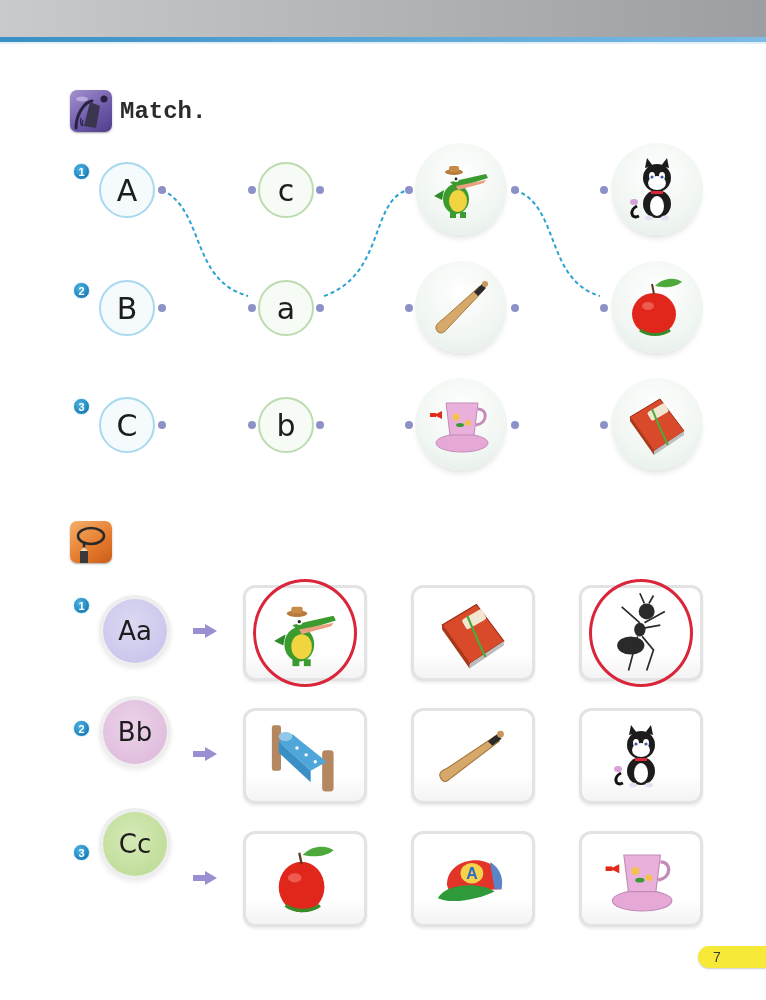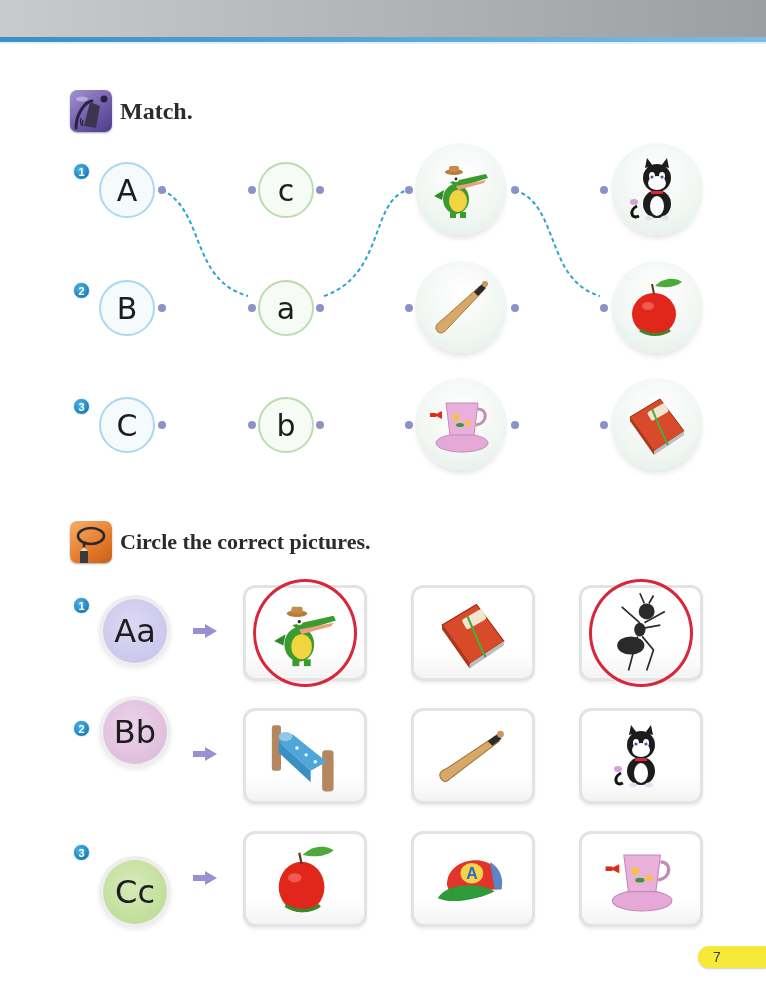--- a/index.html
+++ b/index.html
@@ -5,33 +5,33 @@
   html, body { margin:0; padding:0; }
   body { width:766px; height:1000px; position:relative; background:#ffffff; overflow:hidden; font-family:"DejaVu Sans", sans-serif; }
   .topbar { position:absolute; left:0; top:0; width:766px; height:37px; background:linear-gradient(90deg,#c8cacb 0%,#b7b8ba 40%,#9d9ea1 100%); }
   .topstripe { position:absolute; left:0; top:37px; width:766px; height:5px; background:linear-gradient(90deg,#3a8fc4 0%,#5aa7d6 50%,#7bbbe5 100%); }
   .topstripe2 { position:absolute; left:0; top:42px; width:766px; height:2px; background:#e3f0f8; }
 
   .section-title { position:absolute; display:flex; align-items:center; }
   .section-icon { width:42px; height:42px; border-radius:7px; position:relative; box-shadow:0 1px 2px rgba(0,0,0,0.35); }
   .icon-match { background:linear-gradient(145deg,#a493d0 0%,#6c58a8 60%,#4f3e8a 100%); }
   .icon-circle { background:linear-gradient(145deg,#f4b06a 0%,#e57a2c 60%,#c85d18 100%); }
-  .section-label { font-family:Liberation Serif, serif; font-weight:bold; color:#2b2b2b; margin-left:8px; }
+  .section-label { font-family:Liberation Mono, monospace; font-weight:bold; color:#2b2b2b; margin-left:8px; }
 
   .num-badge { position:absolute; width:17px; height:17px; border-radius:50%; background:radial-gradient(circle at 40% 35%,#4fb6e4 0%,#1a7fb8 70%,#11679a 100%); color:#fff; font-size:11px; font-weight:bold; font-family:"Liberation Sans", sans-serif; display:flex; align-items:center; justify-content:center; border:1px solid #d7eef9; box-sizing:border-box; }
 
   .letter-circle { position:absolute; width:56px; height:56px; border-radius:50%; box-sizing:border-box; display:flex; align-items:center; justify-content:center; font-family:"DejaVu Sans", sans-serif; font-size:30px; color:#1d1d1d; background:#f5fafc; }
   .cap { border:2px solid #a8d9ef; }
   .low { border:2px solid #bcdcb0; background:#f7fbf5; }
 
   .dot { position:absolute; width:8px; height:8px; border-radius:50%; background:#8c92c8; }
 
   .pic-circle { position:absolute; width:92px; height:92px; border-radius:50%; background:radial-gradient(circle at 50% 35%,#ffffff 0%,#f2f7f3 55%,#e2ede6 100%); box-shadow:0 6px 6px -3px rgba(0,0,0,0.12); display:flex; align-items:center; justify-content:center; }
 
-  .pair-circle { position:absolute; width:64px; height:64px; border-radius:50%; display:flex; align-items:center; justify-content:center; font-family:"DejaVu Sans", sans-serif; font-size:32px; color:#1d1d1d; box-shadow:0 0 0 4px #eeeeef, 0 2px 5px 4px rgba(0,0,0,0.08); }
+  .pair-circle { position:absolute; width:64px; height:64px; border-radius:50%; display:flex; align-items:center; justify-content:center; font-family:"DejaVu Sans", sans-serif; font-size:26px; color:#1d1d1d; box-shadow:0 0 0 4px #eeeeef, 0 2px 5px 4px rgba(0,0,0,0.08); }
   .pc-a { background:radial-gradient(circle at 45% 40%,#dcd9f3 0%,#c5c0ea 100%); }
   .pc-b { background:radial-gradient(circle at 45% 40%,#ecd3ea 0%,#dbb6d8 100%); }
   .pc-c { background:radial-gradient(circle at 45% 40%,#d6eab8 0%,#b8d98e 100%); }
 
   .arrow { position:absolute; width:24px; height:14px; }
 
   .card { position:absolute; width:124px; height:96px; border-radius:12px; background:linear-gradient(180deg,#ffffff 0%,#ffffff 70%,#f2f2f2 100%); box-shadow:inset 0 0 0 3px #e3e3e3, 0 2px 3px rgba(0,0,0,0.08); display:flex; align-items:center; justify-content:center; }
   .ring { position:absolute; border:3px solid #d9263b; border-radius:50%; box-sizing:border-box; }
 
   .page-num { position:absolute; left:698px; top:946px; width:68px; height:22px; background:#f7e938; border-radius:11px 0 0 11px; font-family:"Liberation Sans", sans-serif; font-size:14px; color:#3a3a3a; display:flex; align-items:center; padding-left:15px; box-sizing:border-box; box-shadow:0 1px 2px rgba(0,0,0,0.2); }
@@ -167,21 +167,20 @@
 
 <div class="section-title" style="left:70px; top:521px;">
   <div class="section-icon icon-circle">
     <svg width="42" height="42" viewBox="0 0 42 42">
       <ellipse cx="21" cy="15" rx="13" ry="8" stroke="#2a2a2a" stroke-width="2.5" fill="none"></ellipse>
       <path d="M14 22 L14 30" stroke="#2a2a2a" stroke-width="2.5"></path>
       <polygon points="10,30 18,30 18,42 10,42" fill="#3a3a3a"></polygon>
       <polygon points="10,30 18,30 14,26" fill="#f3d7b0"></polygon>
     </svg>
   </div>
-  <span class="section-label" style="font-size:22px;">Circle the correct pictures.</span>
 </div>
 
 <div class="num-badge" style="left:73px; top:597px;">1</div>
 <div class="pair-circle pc-a" style="left:103px; top:599px;">Aa</div>
 <svg class="arrow" style="left:193px; top:624px;" viewBox="0 0 24 14">
     <polygon points="0,4 12,4 12,0 24,7 12,14 12,10 0,10" fill="#9a8fd0"></polygon>
   </svg>
 <div class="card" style="left:243px; top:585px;">
   <svg width="80" height="80" viewBox="0 0 70 70">
     <path d="M8 42 L18 36 L16 46 Z" fill="#2f8a2a"></path>
@@ -256,21 +255,21 @@
       <ellipse cx="37" cy="22" rx="3" ry="4" fill="#fff"></ellipse>
     <circle cx="27" cy="23" r="1.6" fill="#3a5aa8"></circle>
       <circle cx="37" cy="23" r="1.6" fill="#3a5aa8"></circle>
     <rect x="26" y="37" width="12" height="3" fill="#d9263b"></rect>
     <ellipse cx="24" cy="64" rx="4" ry="2.5" fill="#e6e0f0"></ellipse>
       <ellipse cx="40" cy="64" rx="4" ry="2.5" fill="#e6e0f0"></ellipse>
   </svg>
 </div>
 
 <div class="num-badge" style="left:73px; top:844px;">3</div>
-<div class="pair-circle pc-c" style="left:103px; top:860px;">Cc</div>
+<div class="pair-circle pc-c" style="left:103px; top:812px;">Cc</div>
 <svg class="arrow" style="left:193px; top:871px;" viewBox="0 0 24 14">
     <polygon points="0,4 12,4 12,0 24,7 12,14 12,10 0,10" fill="#9a8fd0"></polygon>
   </svg>
 <div class="card" style="left:243px; top:831px;">
   <svg width="80" height="80" viewBox="0 0 70 70">
     <ellipse cx="32" cy="42" rx="20" ry="22" fill="#e1261c"></ellipse>
     <ellipse cx="26" cy="34" rx="6" ry="4" fill="#f37266" opacity="0.7"></ellipse>
     <path d="M32 22 L30 12" stroke="#5a3a1a" stroke-width="2"></path>
     <path d="M33 14 C42 4 56 6 60 10 C52 16 42 16 33 14 Z" fill="#4caa3a"></path>
     <path d="M18 58 C26 64 40 64 48 58" stroke="#3a8a2a" stroke-width="3" fill="none"></path>

